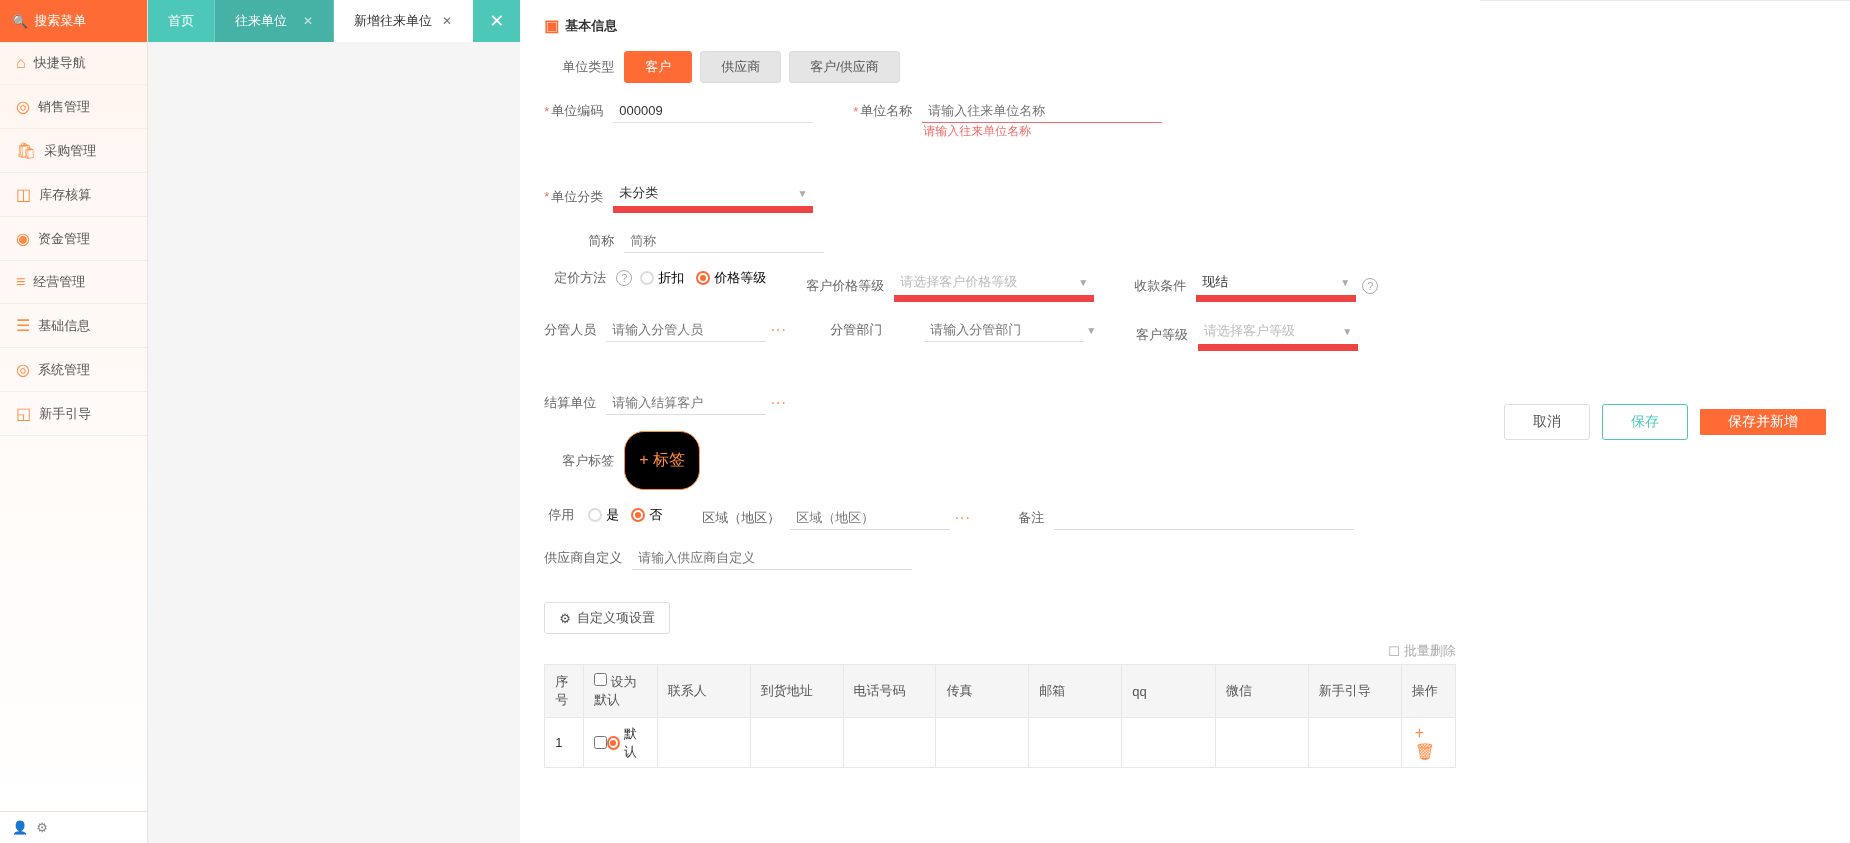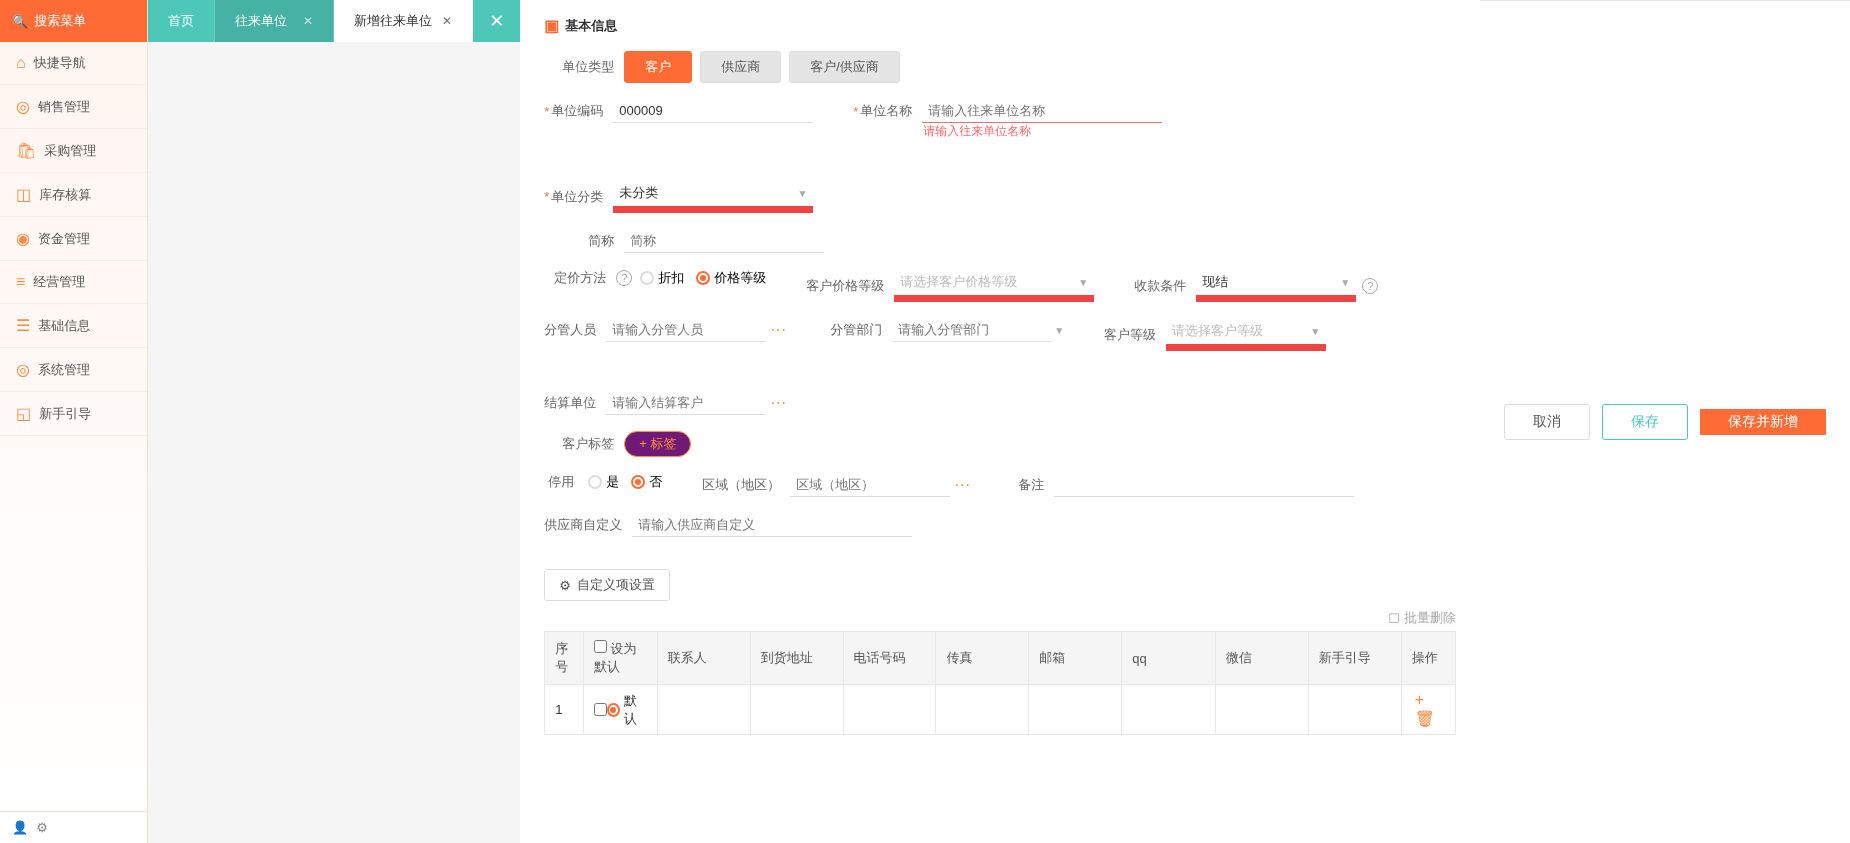--- a/index.html
+++ b/index.html
@@ -247,24 +247,24 @@
       cursor: pointer;
       font-size: 16px;
       padding: 0 4px;
     }
 
     
     .tag-btn {
       border: 1px solid #ff8c42;
       color: #ff8c42;
       border-radius: 20px;
-      padding: 3px 14px;
-      cursor: pointer;
-      font-size: 13px;
-      background: #701a75;
+      padding: 18px 14px;
+      cursor: pointer;
+      font-size: 16px;
+      background: #000000;
     }
 
     
     .custom-settings-btn {
       display: flex;
       align-items: center;
       gap: 6px;
       border: 1px solid #ddd;
       padding: 6px 14px;
       border-radius: 3px;
@@ -517,21 +517,21 @@
       </div>
 
       <div class="field-group">
         <div class="field-item">
           <span class="form-label" style="min-width:60px;">分管人员</span>
           <input class="form-input" type="text" placeholder="请输入分管人员" style="width: 160px;">
           <span class="more-btn">···</span>
         </div>
         <div class="field-item">
           <span class="form-label" style="min-width:60px;">分管部门</span>
-          <input class="form-input" type="text" placeholder="请输入分管部门" style="width: 160px;">
+          <input class="form-input" type="text" placeholder="请输入分管部门" style="width: 160px; margin-left: 32px;">
           <span class="arrow" style="color:#aaa;font-size:10px;margin-left:2px;">▼</span>
         </div>
         <div class="field-item">
           <span class="form-label" style="min-width:60px;">客户等级</span>
           <div class="form-select" style="width:160px;">
             <span class="select-text">请选择客户等级</span>
             <span class="arrow">▼</span>
           </div>
         </div>
         <div class="field-item">

